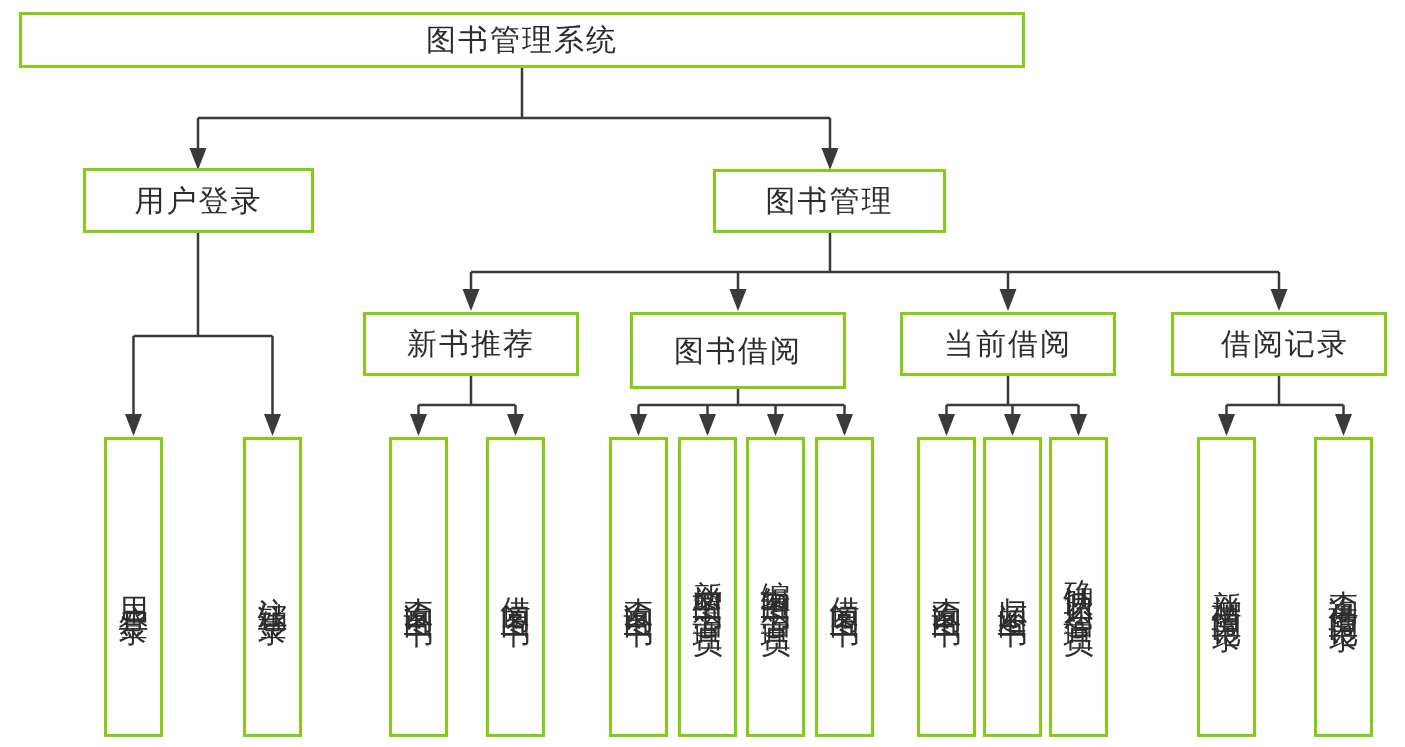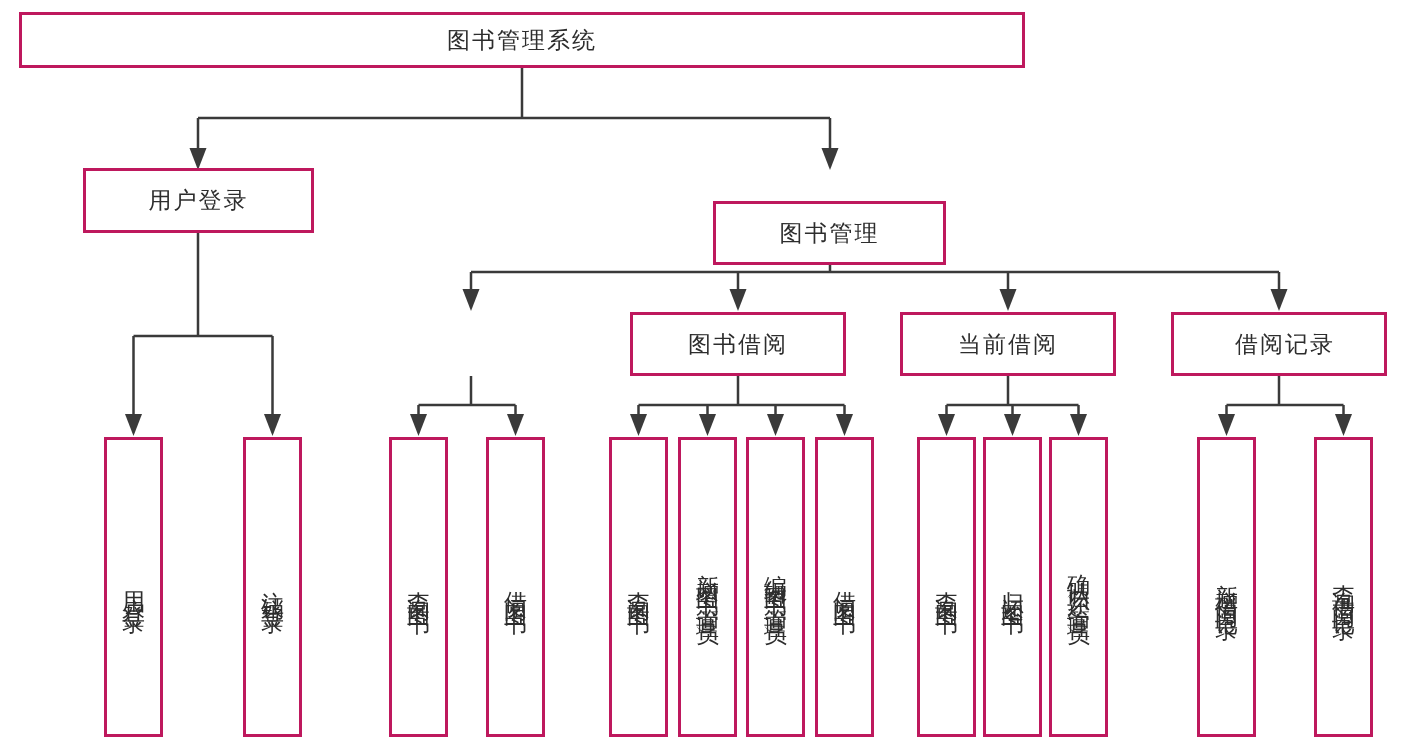--- a/index.html
+++ b/index.html
@@ -17,28 +17,28 @@
   }
   #connectors {
     position: absolute;
     left: 0;
     top: 0;
     z-index: 1;
   }
   .box {
     position: absolute;
     box-sizing: border-box;
-    border: 3px solid #be185d;
+    border: 3px solid #84cc16;
     background: #ffffff;
     color: #2d2d2d;
     display: flex;
     align-items: center;
     justify-content: center;
     z-index: 2;
-    font-size: 23px;
+    font-size: 30px;
     line-height: 1;
     text-align: center;
     white-space: nowrap;
   }
   .hbox {
     letter-spacing: 2px;
   }
   .vbox {
     writing-mode: vertical-rl;
     text-orientation: mixed;
@@ -80,23 +80,24 @@
       <polygon points="938,414 955,414 946.5,436" fill="#3a3a3a"></polygon>
       <polygon points="1004,414 1021,414 1012.5,436" fill="#3a3a3a"></polygon>
       <polygon points="1070,414 1087,414 1078.5,436" fill="#3a3a3a"></polygon>
       <polygon points="1218,414 1235,414 1226.5,436" fill="#3a3a3a"></polygon>
       <polygon points="1335,414 1352,414 1343.5,436" fill="#3a3a3a"></polygon>
     </svg>
 
   <div class="box hbox" style="left:19px; top:12px; width:1006px; height:56px;">图书管理系统</div>
 
   <div class="box hbox" style="left:83px; top:168px; width:231px; height:65px;">用户登录</div>
-  <div class="box hbox" style="left:713px; top:169px; width:233px; height:64px;margin-top:32px;">图书管理</div>
+  <div class="box hbox" style="left:713px; top:169px; width:233px; height:64px;">图书管理</div>
 
-  <div class="box hbox" style="left:630px; top:312px; width:216px; height:64px;">图书借阅</div>
+  <div class="box hbox" style="left:363px; top:312px; width:216px; height:64px;">新书推荐</div>
+  <div class="box hbox" style="left:630px; top:312px; width:216px; height:77px;">图书借阅</div>
   <div class="box hbox" style="left:900px; top:312px; width:216px; height:64px;">当前借阅</div>
   <div class="box hbox" style="left:1171px; top:312px; width:216px; height:64px;padding-left:12px;">借阅记录</div>
 
   <div class="box vbox" style="left:104px; top:437px; width:59px; height:300px;">用户登录</div>
   <div class="box vbox" style="left:243px; top:437px; width:59px; height:300px;">注销登录</div>
 
   <div class="box vbox" style="left:389px; top:437px; width:59px; height:300px;">查询图书</div>
   <div class="box vbox" style="left:486px; top:437px; width:59px; height:300px;">借阅图书</div>
 
   <div class="box vbox" style="left:609px; top:437px; width:59px; height:300px;">查询图书</div>

